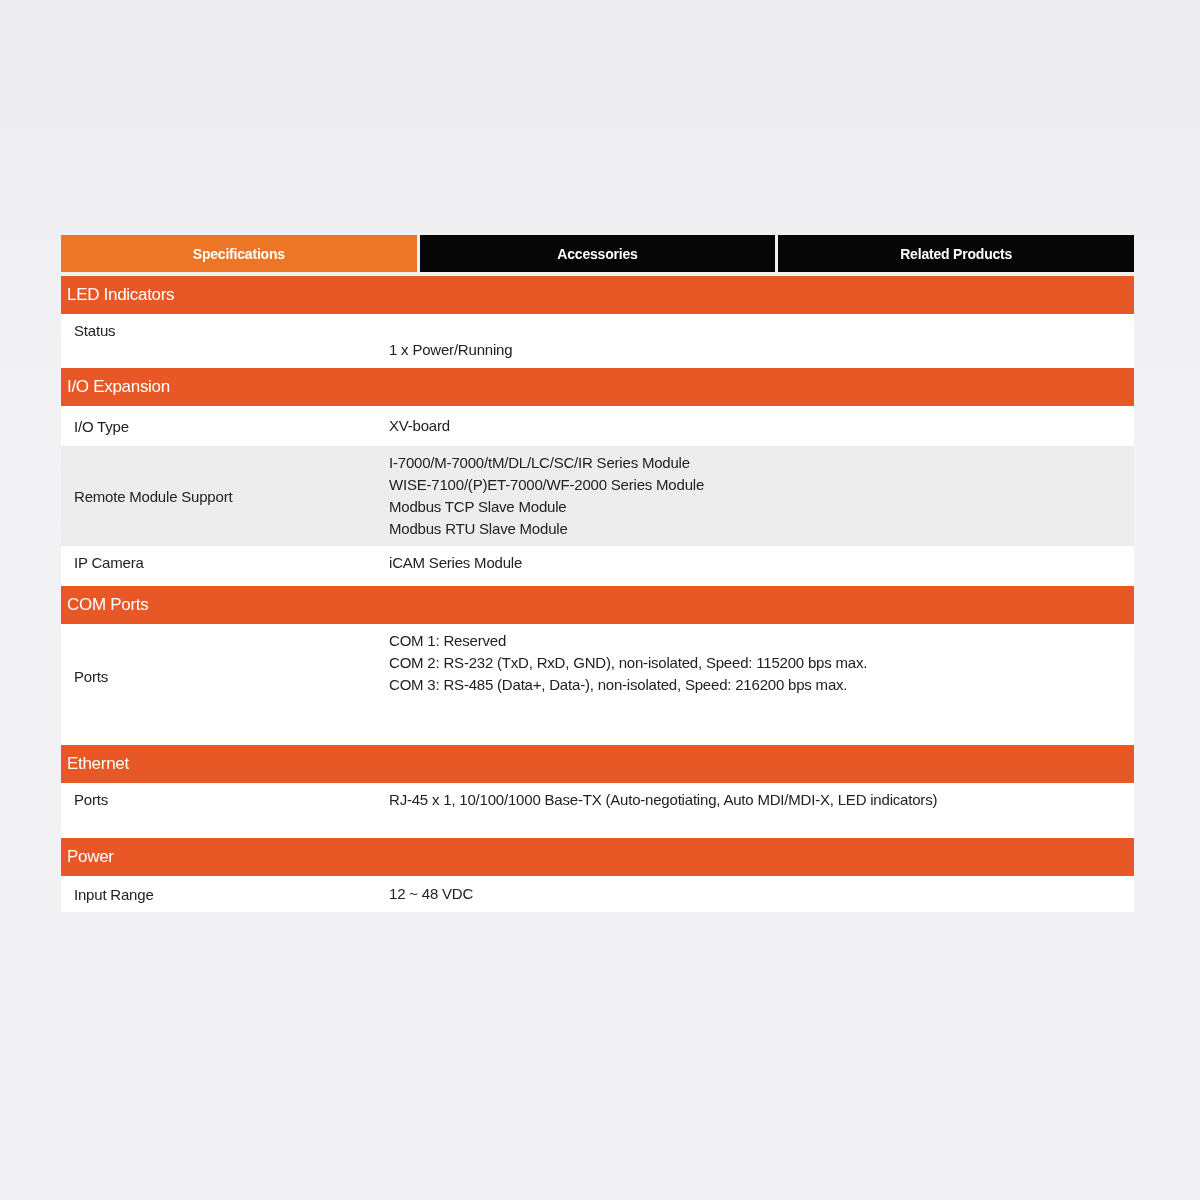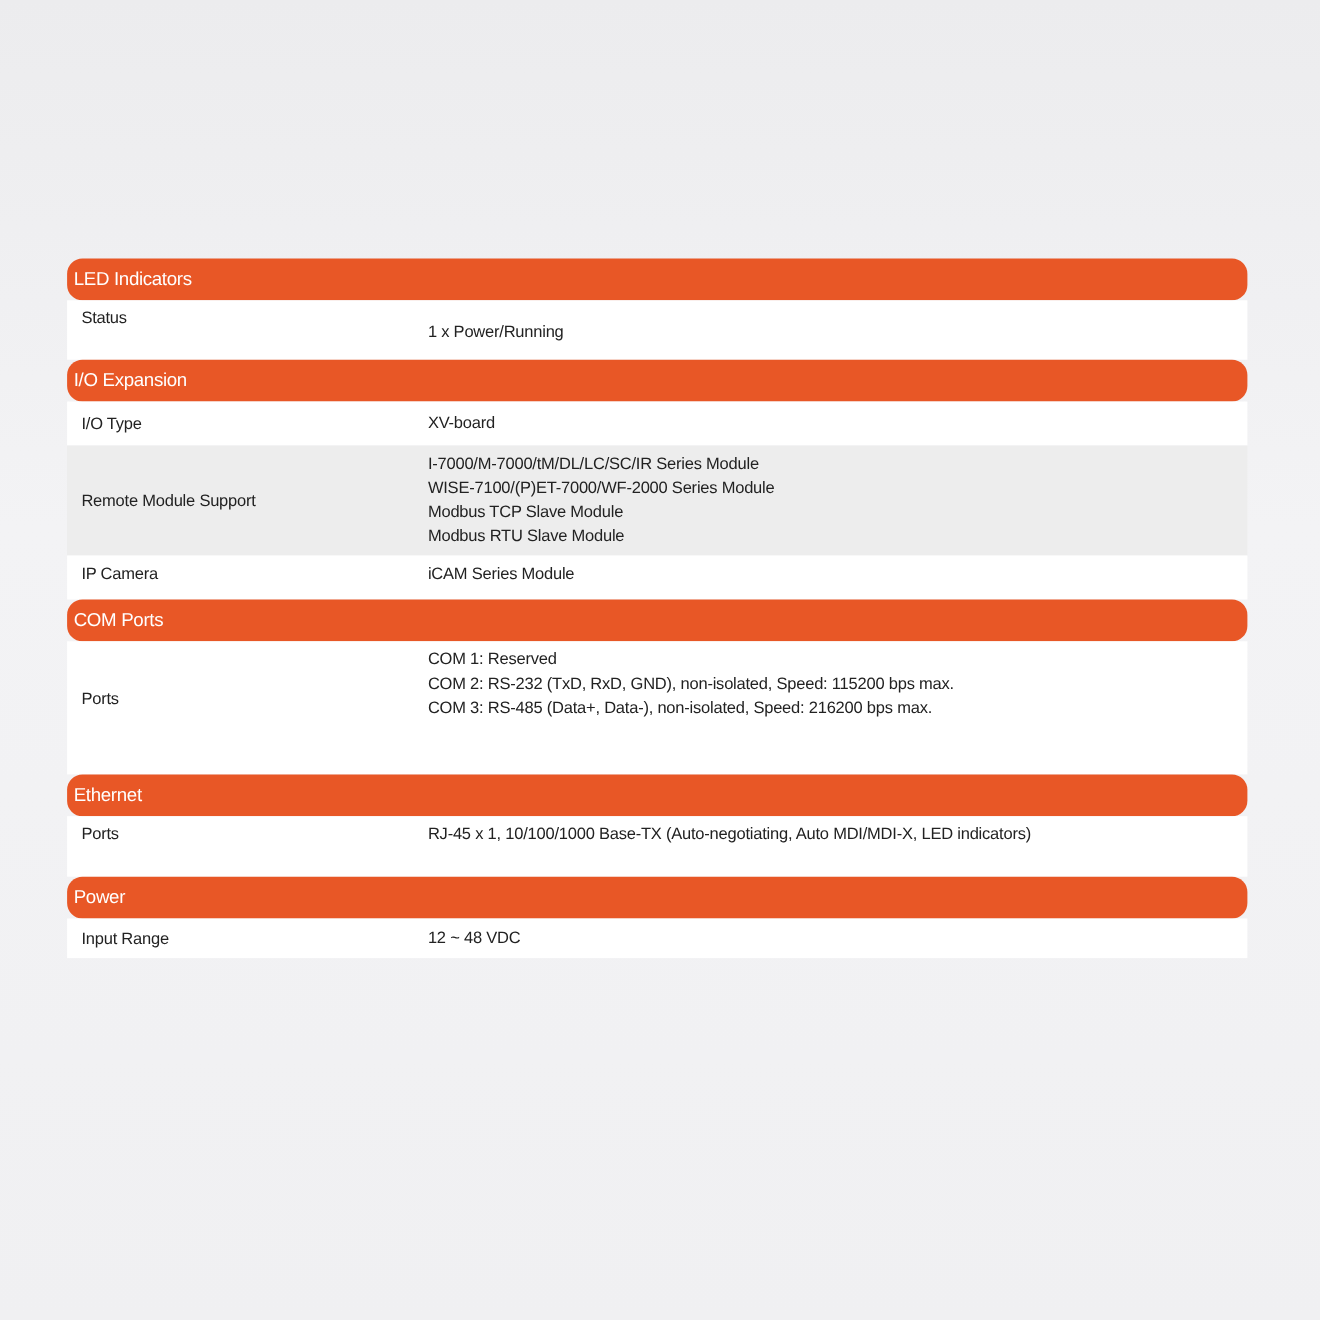--- a/index.html
+++ b/index.html
@@ -13,39 +13,44 @@
   .tabs { display: flex; height: 37px; gap: 3px; }
   .tab {
     flex: 1; display: flex; align-items: center; justify-content: center;
     color: #fff; font-weight: bold; font-size: 14px; cursor: pointer;
     letter-spacing: -0.2px;
   }
   .tab.active { background: #ec7625; }
   .tab.inactive { background: #060606; }
   .section-head {
     background: #e85726; color: #fff; font-size: 17px; height: 38px;
-    display: flex; align-items: center; padding-left: 6px; letter-spacing: -0.3px; border-radius: 14px;
+    display: flex; align-items: center; padding-left: 6px; letter-spacing: -0.3px;
   }
   .tabs + .section-head { margin-top: 4px; }
   .row { display: flex; font-size: 15px; color: #222; letter-spacing: -0.2px; }
   .row.white { background: #ffffff; }
   .row.gray { background: #ededed; }
   .row .label { width: 328px; padding-left: 13px; display: flex; align-items: center; box-sizing: border-box; }
   .row .value { flex: 1; display: flex; flex-direction: column; justify-content: center; }
   .row .value div { line-height: 22px; }
 </style>
 </head>
 <body>
 
 <div class="wrap">
+  <div class="tabs">
+    <div class="tab active">Specifications</div>
+    <div class="tab inactive">Accessories</div>
+    <div class="tab inactive">Related Products</div>
+  </div>
 
   <div class="section-head">LED Indicators</div>
   <div class="row white" style="height:54px">
     <div class="label" style="align-items:flex-start;padding-top:8px">Status</div>
-    <div class="value" style="justify-content:flex-start;padding-top:18px">
+    <div class="value" style="justify-content:center;padding-top:18px">
       <div>1 x Power/Running</div>
     </div>
   </div>
 
   <div class="section-head">I/O Expansion</div>
   <div class="row white" style="height:40px">
     <div class="label">I/O Type</div>
     <div class="value">
       <div>XV-board</div>
     </div>

